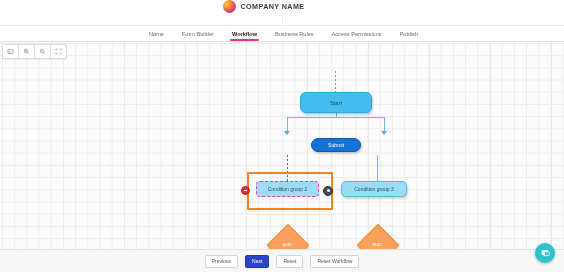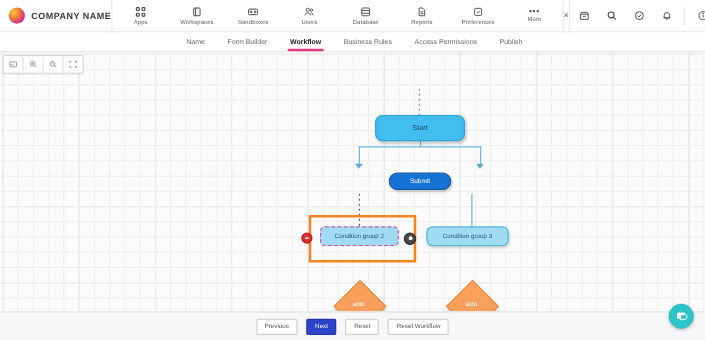--- a/index.html
+++ b/index.html
@@ -8,21 +8,21 @@
     font-family:"Liberation Sans",sans-serif;
     background:#ffffff;color:#3c3c3c;
     -webkit-font-smoothing:antialiased;
   }
   .app{position:relative;width:564px;height:272px;}
 
   
   .topbar{
     position:absolute;left:0;top:0;width:564px;height:26px;
     background:#ffffff;border-bottom:1px solid #e6e6e6;
-    display:flex;align-items:center;box-sizing:border-box;
+    display:flex;align-items:center;box-sizing:border-box;flex-direction:column;
   }
   .brand{display:flex;align-items:center;gap:5px;padding-left:7px;width:133px;box-sizing:border-box;height:100%;}
   .logo{
     width:13px;height:13px;border-radius:50%;
     background:radial-gradient(circle at 30% 30%,#f9c846 0%,#f08b2a 32%,#e0407f 62%,#8e2d8e 100%);
     flex:none;
   }
   .brand-name{font-size:7.2px;font-weight:bold;letter-spacing:.4px;color:#3a3a3a;white-space:nowrap;}
 
   .navdiv{width:1px;height:26px;background:#ebebeb;flex:none;}

